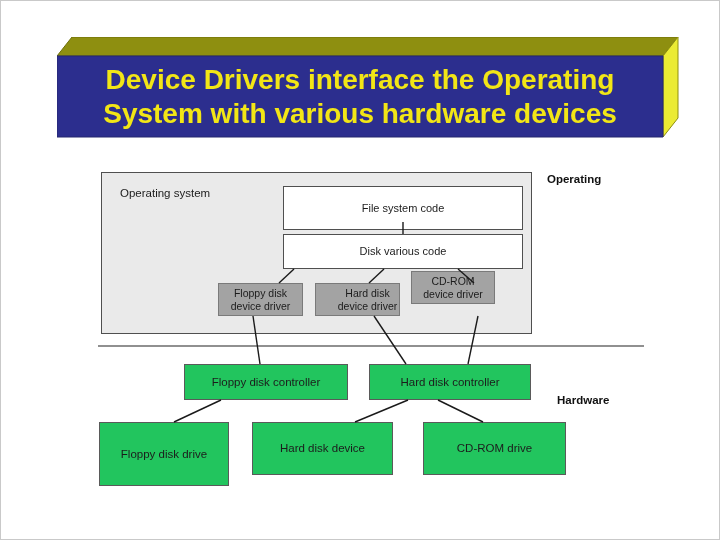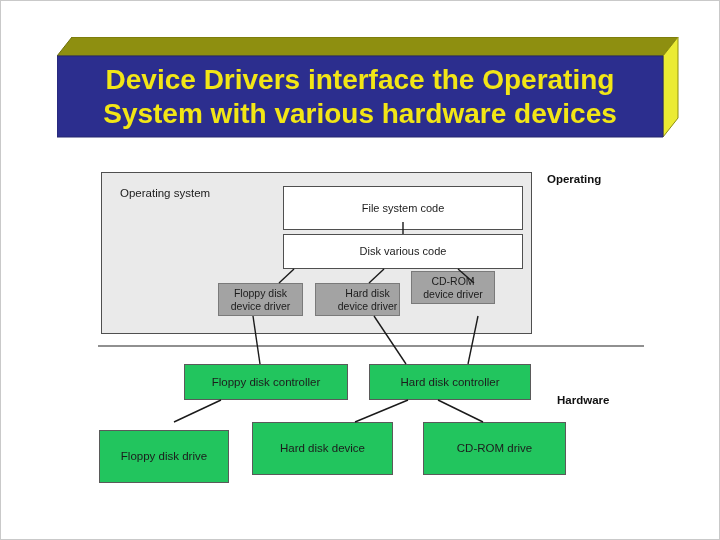--- a/index.html
+++ b/index.html
@@ -42,21 +42,21 @@
   .driver-box { background: #a3a3a3; border: 1px solid #7a7a7a; font-size: 10.5px; }
   .gray-box  { background: #22c55e; border: 1px solid #5a5a5a; font-size: 11.5px; }
 
   .n-filesystem { left: 282px; top: 185px; width: 240px; height: 44px; }
   .n-diskdriver { left: 282px; top: 233px; width: 240px; height: 35px; }
   .n-floppydrv  { left: 217px; top: 282px; width: 85px;  height: 33px; }
   .n-harddrv    { left: 314px; top: 282px; width: 85px;  height: 33px; padding-left: 20px; }
   .n-cdromdrv   { left: 410px; top: 270px; width: 84px;  height: 33px; }
   .n-floppyctl  { left: 183px; top: 363px; width: 164px; height: 36px; }
   .n-hardctl    { left: 368px; top: 363px; width: 162px; height: 36px; }
-  .n-floppydrive{ left: 98px;  top: 421px; width: 130px; height: 53px; margin-top: 8px; }
+  .n-floppydrive{ left: 98px;  top: 421px; width: 130px; height: 64px; }
   .n-harddrive  { left: 251px; top: 421px; width: 141px; height: 53px; }
   .n-cdromdrive { left: 422px; top: 421px; width: 143px; height: 53px; }
 
   .divider { position: absolute; left: 97px; top: 344px; width: 546px; height: 2px; background: #909090; }
   .side-label { position: absolute; font-weight: bold; font-size: 11.5px; color: #111111; }
   .lbl-software { left: 546px; top: 172px; }
   .lbl-hardware { left: 556px; top: 393px; }
 
   .edges { position: absolute; left: 0; top: 0; pointer-events: none; }
   .edges line { stroke: #1a1a1a; stroke-width: 1.4; }

